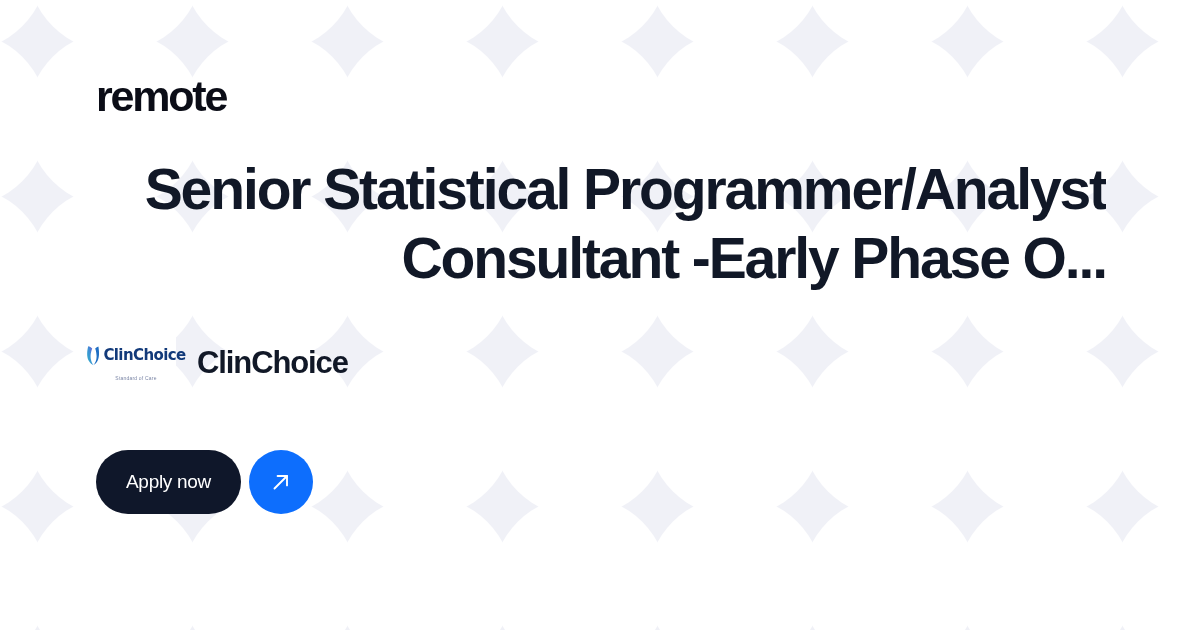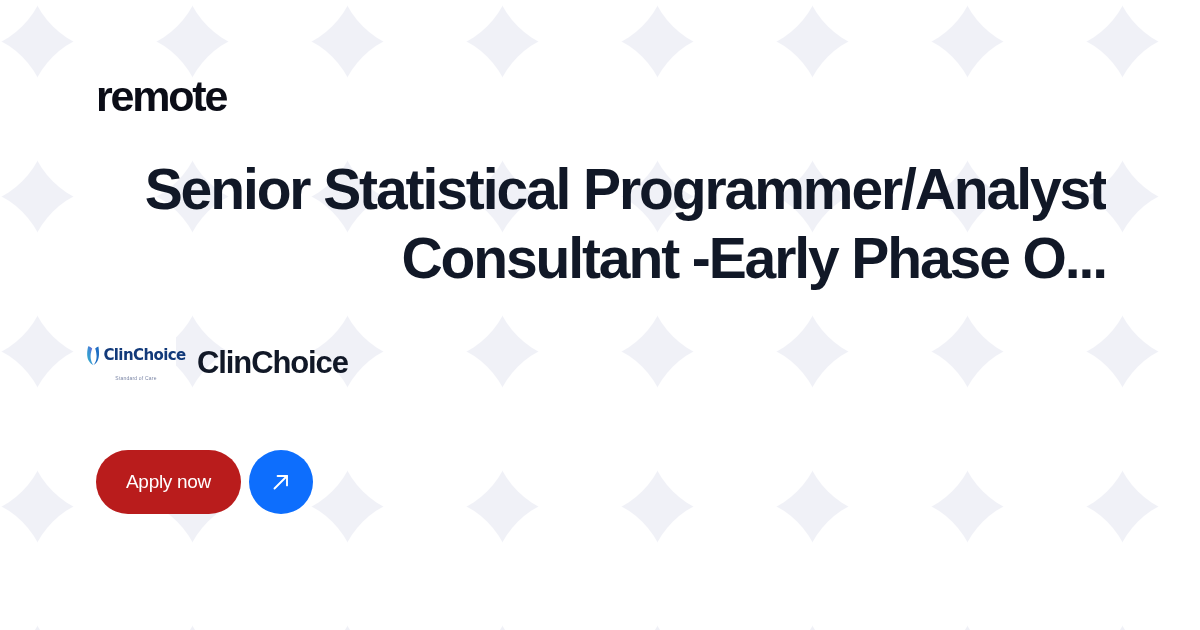--- a/index.html
+++ b/index.html
@@ -128,21 +128,21 @@
     display: flex;
     align-items: center;
     gap: 8px;
   }
   #apply-button {
     height: 64px;
     min-width: 143px;
     padding: 0 30px;
     border: none;
     border-radius: 999px;
-    background: #b91c1c;
+    background: #0f172a;
     color: #ffffff;
     font-family: "Liberation Sans", sans-serif;
     font-size: 19px;
     font-weight: 400;
     letter-spacing: -0.3px;
     cursor: pointer;
     display: flex;
     align-items: center;
     justify-content: center;
   }

